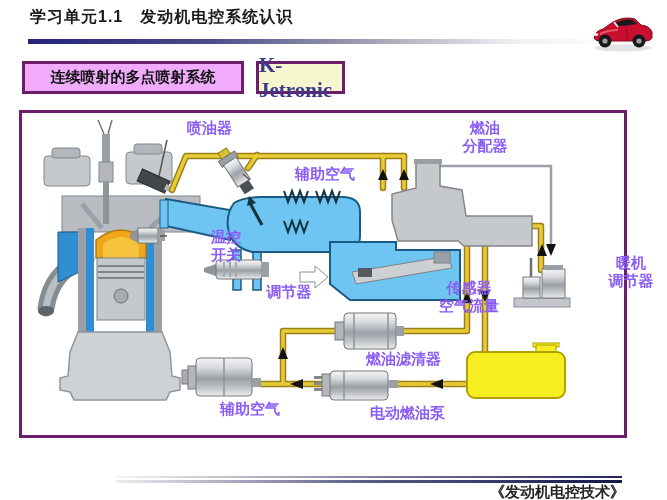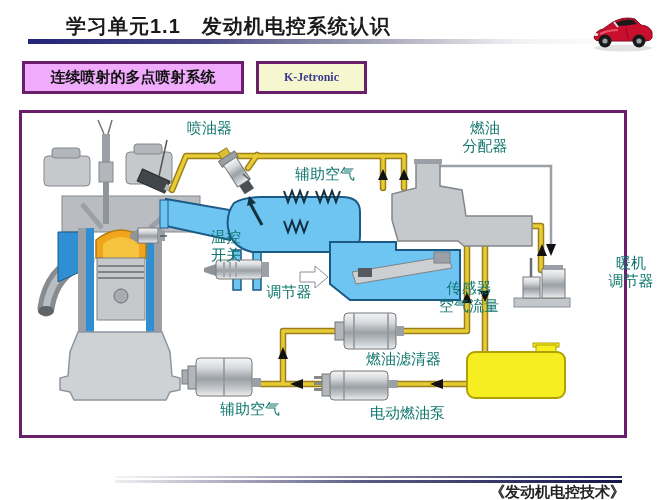--- a/index.html
+++ b/index.html
@@ -1,43 +1,43 @@
 <!DOCTYPE html>
 <html><head>
 <meta charset="utf-8">
 <style>
   html,body{margin:0;padding:0;}
   body{
     width:667px;height:500px;position:relative;background:#fff;
     font-family:"Liberation Sans","DejaVu Sans",sans-serif;overflow:hidden;
   }
   .slide-title{
-    position:absolute;left:30px;top:13px;font-size:20px;font-weight:bold;
-    color:#1a1a1a;letter-spacing:1px;white-space:nowrap;margin-left:36px;
+    position:absolute;left:30px;top:7px;font-size:16px;font-weight:bold;
+    color:#1a1a1a;letter-spacing:1px;white-space:nowrap;
   }
   .title-rule{
     position:absolute;left:28px;top:39px;width:597px;height:5px;
     background:linear-gradient(to right,#23237a 0%,#4a4a88 30%,#9b9bb0 55%,
       rgba(215,215,224,.35) 82%,rgba(255,255,255,0) 100%);
   }
   .tag{
     position:absolute;top:61px;height:33px;box-sizing:border-box;
     border:3px solid #6b1f6b;display:flex;align-items:center;justify-content:center;
     font-weight:bold;
   }
   .tag-green{left:22px;width:222px;background:#f0abfc;font-size:15px;color:#111;}
-  .tag-yellow{left:256px;width:111px;background:#f7f7cf;
-    font-family:"Liberation Serif","DejaVu Serif",serif;font-size:12px;color:#3b3b8e;}
+  .tag-yellow{left:256px;width:89px;background:#f7f7cf;
+    font-family:"Liberation Serif","DejaVu Serif",serif;font-size:21px;color:#3b3b8e;}
   .panel{
     position:absolute;left:19px;top:110px;width:608px;height:328px;box-sizing:border-box;
     border:3px solid #6b1f6b;background:#fff;
   }
   .diagram-svg{position:absolute;left:22px;top:113px;}
   .lbl{
-    position:absolute;font-size:15px;font-weight:normal;color:#0f766e;
+    position:absolute;font-size:15px;font-weight:bold;color:#8b5cf6;
     line-height:18px;white-space:nowrap;padding-left:44px;
   }
   .lbl.center{text-align:center;}
   .lbl span{display:block;}
   .footer-rule1{
     position:absolute;left:115px;top:476px;width:507px;height:2px;
     background:linear-gradient(to right,rgba(190,190,200,.15),#8a8aa5 45%,#23235f);
   }
   .footer-rule2{
     position:absolute;left:115px;top:480px;width:507px;height:3px;

